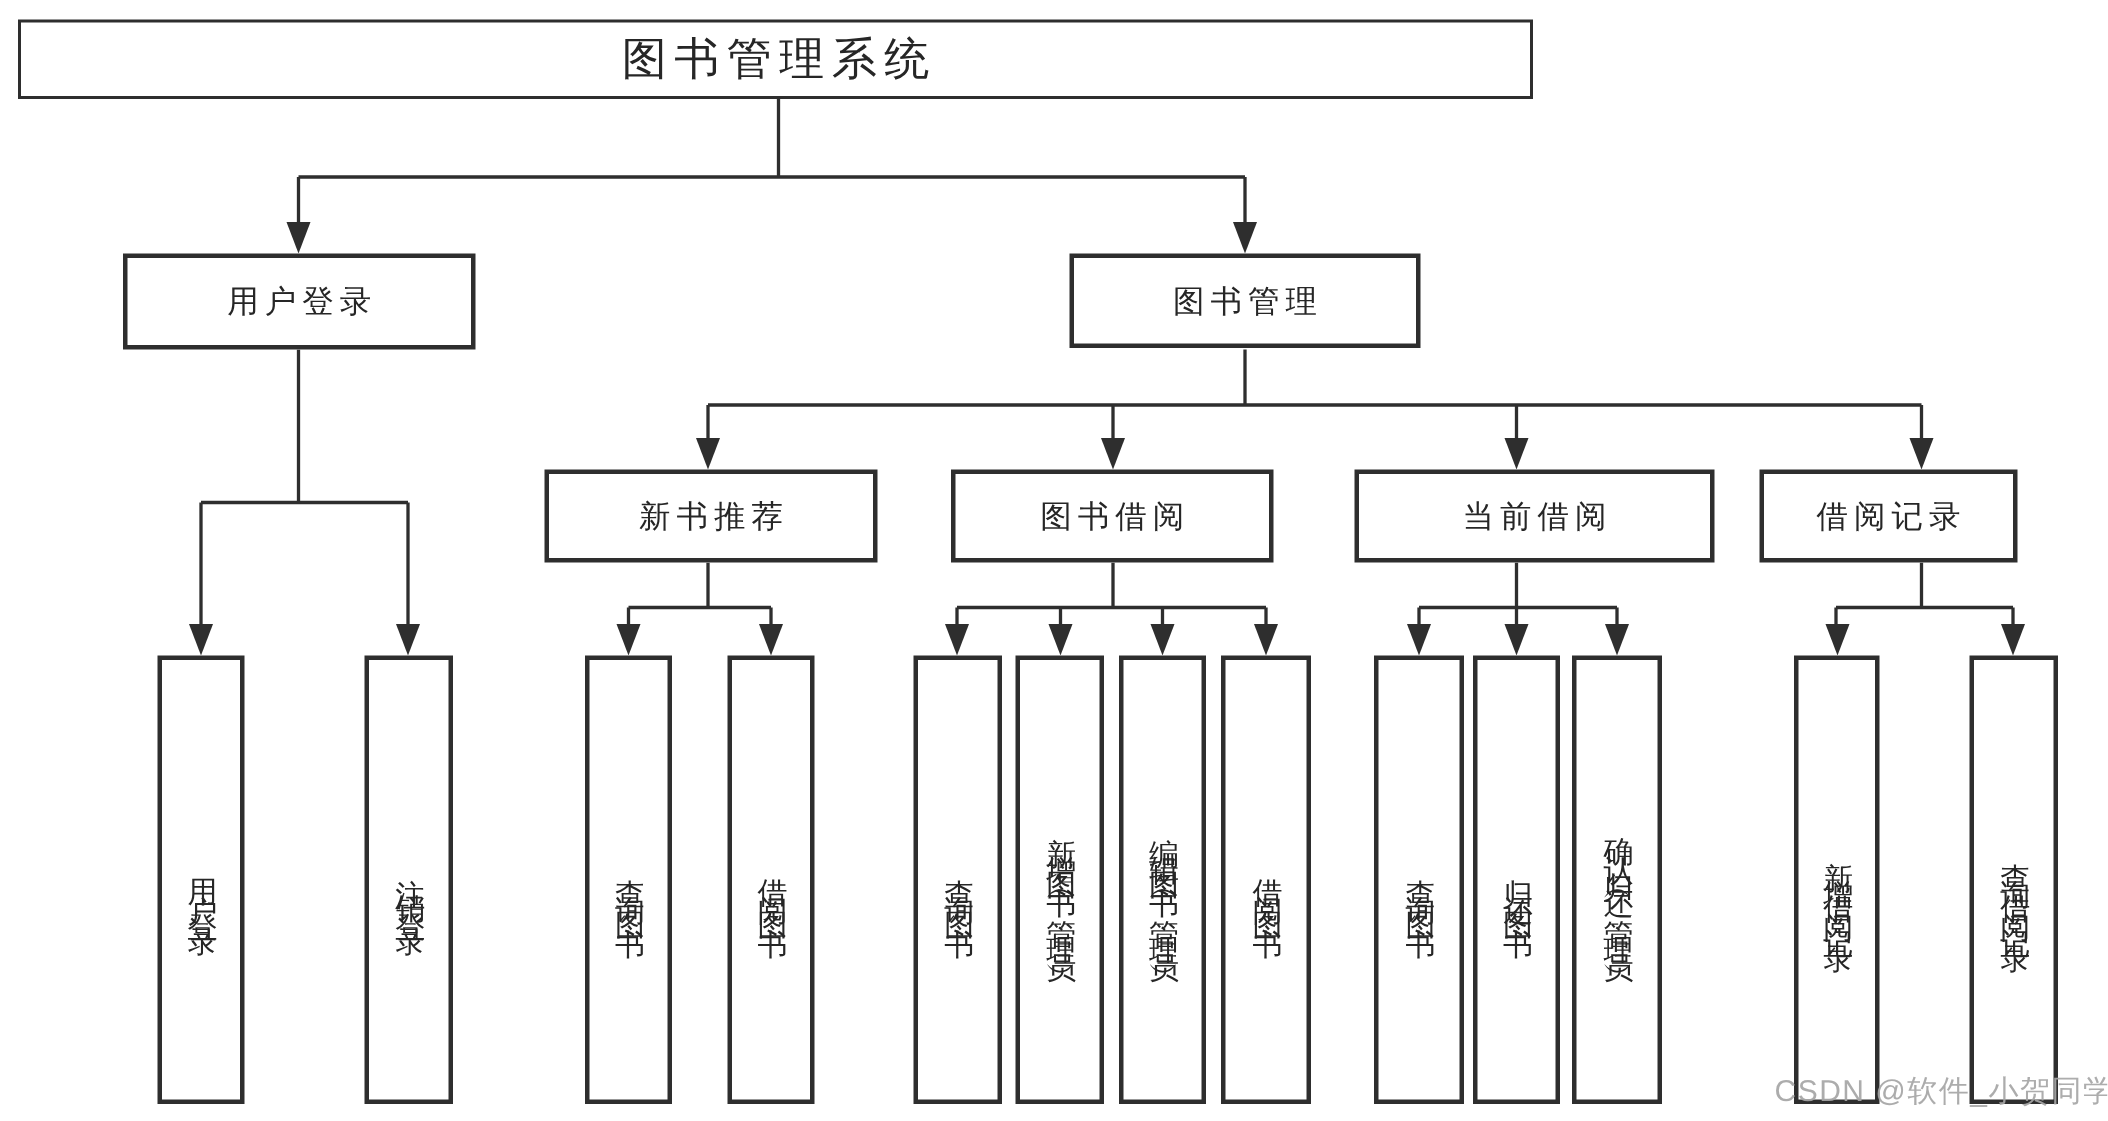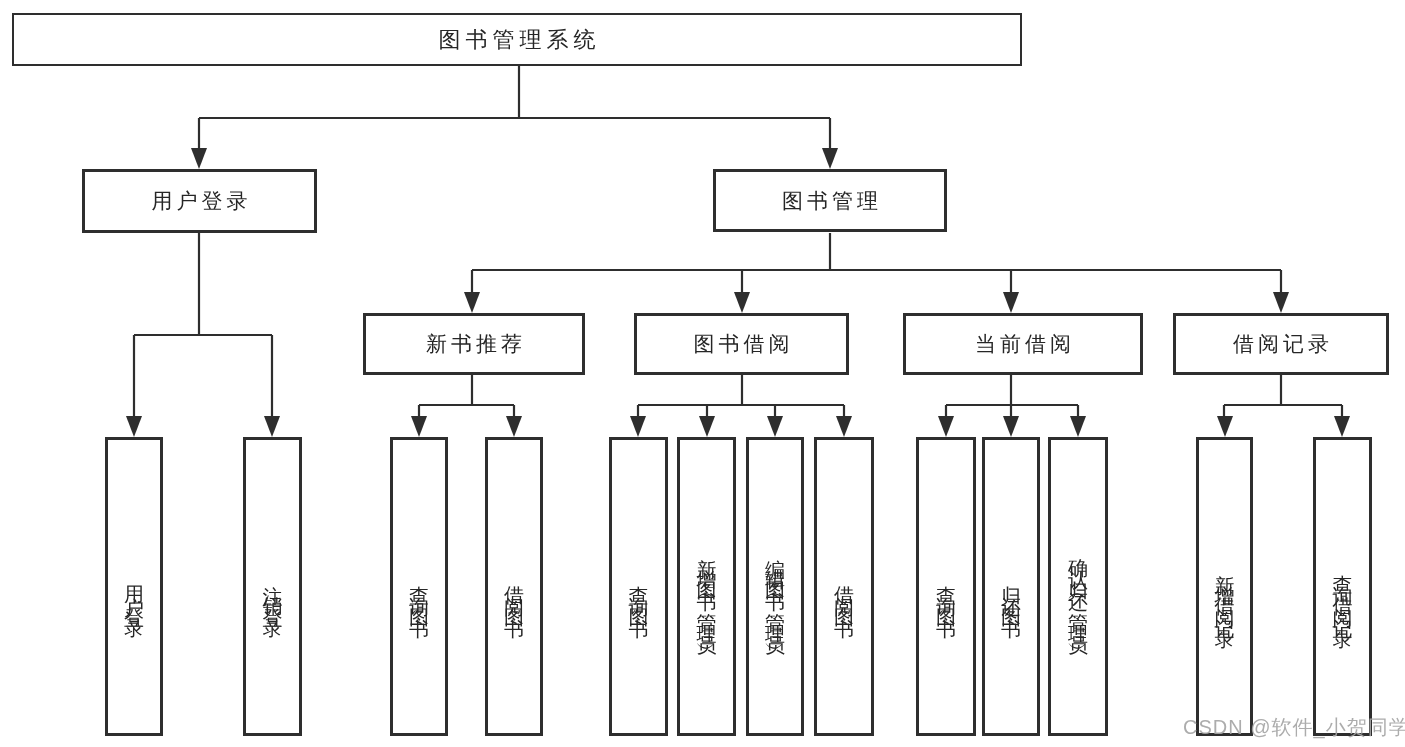--- a/index.html
+++ b/index.html
@@ -7,21 +7,21 @@
     position:relative;width:1405px;height:747px;background:#ffffff;
     font-family:"Liberation Sans","DejaVu Sans",sans-serif;color:#262626;overflow:hidden;
   }
   .connectors{position:absolute;left:0;top:0;width:1405px;height:747px;}
   .box{
     position:absolute;box-sizing:border-box;border:3px solid #2e2e2e;background:#ffffff;
     display:flex;align-items:center;justify-content:center;
   }
   .box.h span{font-size:21px;letter-spacing:4px;margin-right:-4px;white-space:nowrap;color:#262626;}
   .box.root{border-width:2.5px;}
-  .box.root span{font-size:22px;letter-spacing:5px;margin-right:-5px;}
+  .box.root span{font-size:30px;letter-spacing:5px;margin-right:-5px;}
   .box.v span{
     writing-mode:vertical-rl;text-orientation:mixed;
     font-size:20px;line-height:1.05;letter-spacing:11px;margin-bottom:-11px;
     color:#262626;
   }
   .watermark{
     position:absolute;left:1183px;top:714px;font-size:20px;letter-spacing:1px;
     color:#a6a6a6;opacity:0.92;white-space:nowrap;z-index:5;
   }
 </style>
@@ -75,21 +75,21 @@
 
   <div class="box h" style="left:634px;top:313px;width:215px;height:62px">
     <span>图书借阅</span>
   </div>
   <div class="box h" style="left:363px;top:313px;width:222px;height:62px">
     <span>新书推荐</span>
   </div>
   <div class="box h" style="left:903px;top:313px;width:240px;height:62px">
     <span>当前借阅</span>
   </div>
-  <div class="box h" style="left:1173px;top:313px;width:216px;height:62px">
+  <div class="box h" style="left:1173px;top:313px;width:172px;height:62px">
     <span>借阅记录</span>
   </div>
 
   <div class="box v" style="left:105px;top:437px;width:58px;height:299px">
     <span>用户登录</span>
   </div>
   <div class="box v" style="left:243px;top:437px;width:59px;height:299px">
     <span>注销登录</span>
   </div>
 

